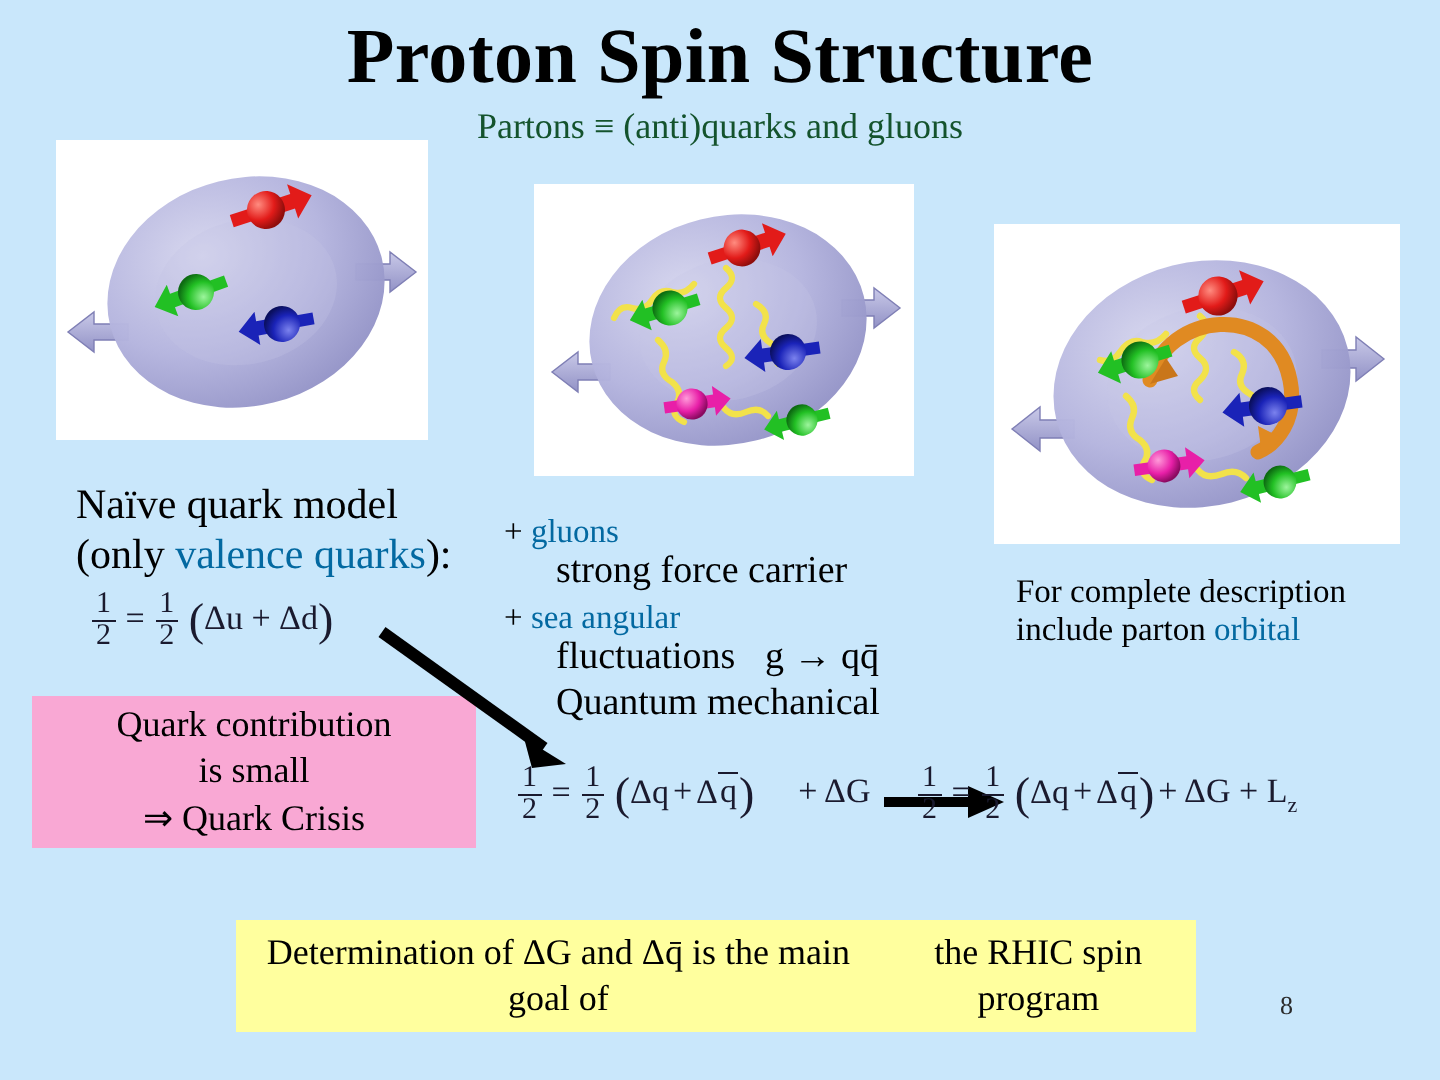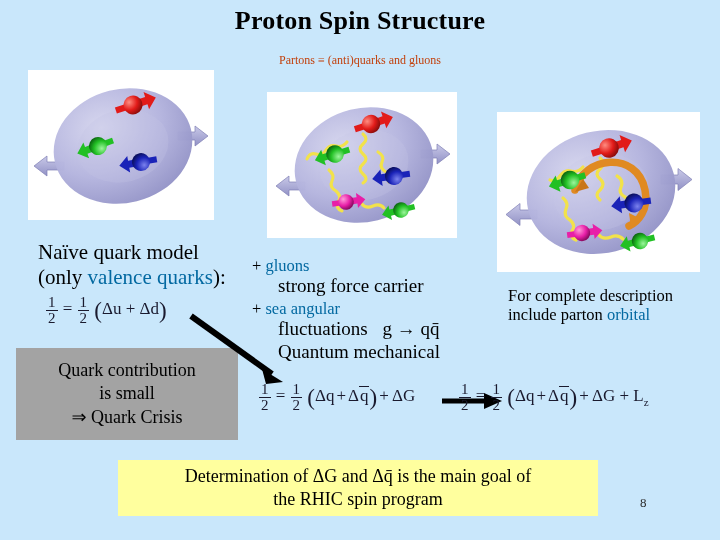--- a/index.html
+++ b/index.html
@@ -8,27 +8,27 @@
     background:#c9e7fb;
     font-family:"Liberation Serif", serif;
     position:relative;
   }
   .slide{position:absolute;inset:0;}
 
   
   .title{
     position:absolute;left:0;top:6px;width:720px;
     text-align:center;
-    font-size:26px;font-weight:bold;color:#000;
+    font-size:39px;font-weight:bold;color:#000;
     letter-spacing:0.2px;
   }
   .subtitle{
     position:absolute;left:0;top:53px;width:720px;
     text-align:center;
-    font-size:12px;color:#c2410c;
+    font-size:18px;color:#14532d;
   }
 
   
   .imgframe{
     position:absolute;background:#ffffff;
     box-sizing:border-box;
   }
   .proton-wrap{position:absolute;inset:0;overflow:hidden;}
   .proton-svg{display:block;width:100%;height:100%;}
 
@@ -51,29 +51,29 @@
   .itv{}
   .ovl{border-top:1.3px solid #1a1a2e;display:inline-block;line-height:1.05;padding:0 1px;}
   .sub{font-size:11px;vertical-align:sub;}
 
   .f-left{left:45px;top:295px;}
   .f-mid{left:258px;top:382px;}
   .f-right{left:458px;top:382px;}
 
   
   .box-orange{
-    position:absolute;left:16px;top:348px;width:222px;height:92px;
-    background:#a3a3a3;
+    position:absolute;left:16px;top:348px;width:222px;height:76px;
+    background:#f9a8d4;
     display:flex;flex-direction:column;align-items:center;justify-content:center;
     font-size:18px;color:#000;line-height:1.28;text-align:center;
   }
   .box-yellow{
     position:absolute;left:118px;top:460px;width:480px;height:56px;
     background:#ffff9e;
-    display:flex;flex-direction:column;align-items:center;justify-content:center;
+    display:flex;flex-direction:row;align-items:center;justify-content:center;
     font-size:18px;color:#000;line-height:1.3;text-align:center;
   }
 
   
   .arrow-svg{position:absolute;overflow:visible;}
 
   
   .pageno{
     position:absolute;left:640px;top:495px;
     font-size:13px;color:#2a2a2a;
@@ -326,21 +326,21 @@
   <div class="formula f-mid">
     <span class="frac">
       <span class="num">1</span>
       <span class="den">2</span>
     </span>
     <span>=</span>
     <span class="frac">
       <span class="num">1</span>
       <span class="den">2</span>
     </span>
-    <span class="paren">(</span><span class="itv">Δq</span><span style="padding:0 2px;">+</span><span class="itv">Δ</span><span class="itv ovl">q</span><span class="paren">)</span><span class="itv" style="padding-left:2px;">+ ΔG</span>
+    <span class="paren">(</span><span class="itv">Δq</span><span style="padding:0 2px;">+</span><span class="itv">Δ</span><span class="itv ovl">q</span><span class="paren">)</span><span class="itv" style="padding-left:2px;margin-left:20px;">+ ΔG</span>
   </div>
 
   <svg class="arrow-svg" style="left:440px;top:388px;width:70px;height:26px;" viewBox="0 0 70 26">
     <line x1="2" y1="13" x2="48" y2="13" stroke="#000" stroke-width="5"></line>
     <path d="M62 13 L44 5 L44 21 z" fill="#000"></path>
   </svg>
 
   <div class="txt right-text">
     <div>For complete description</div>
     <div>

